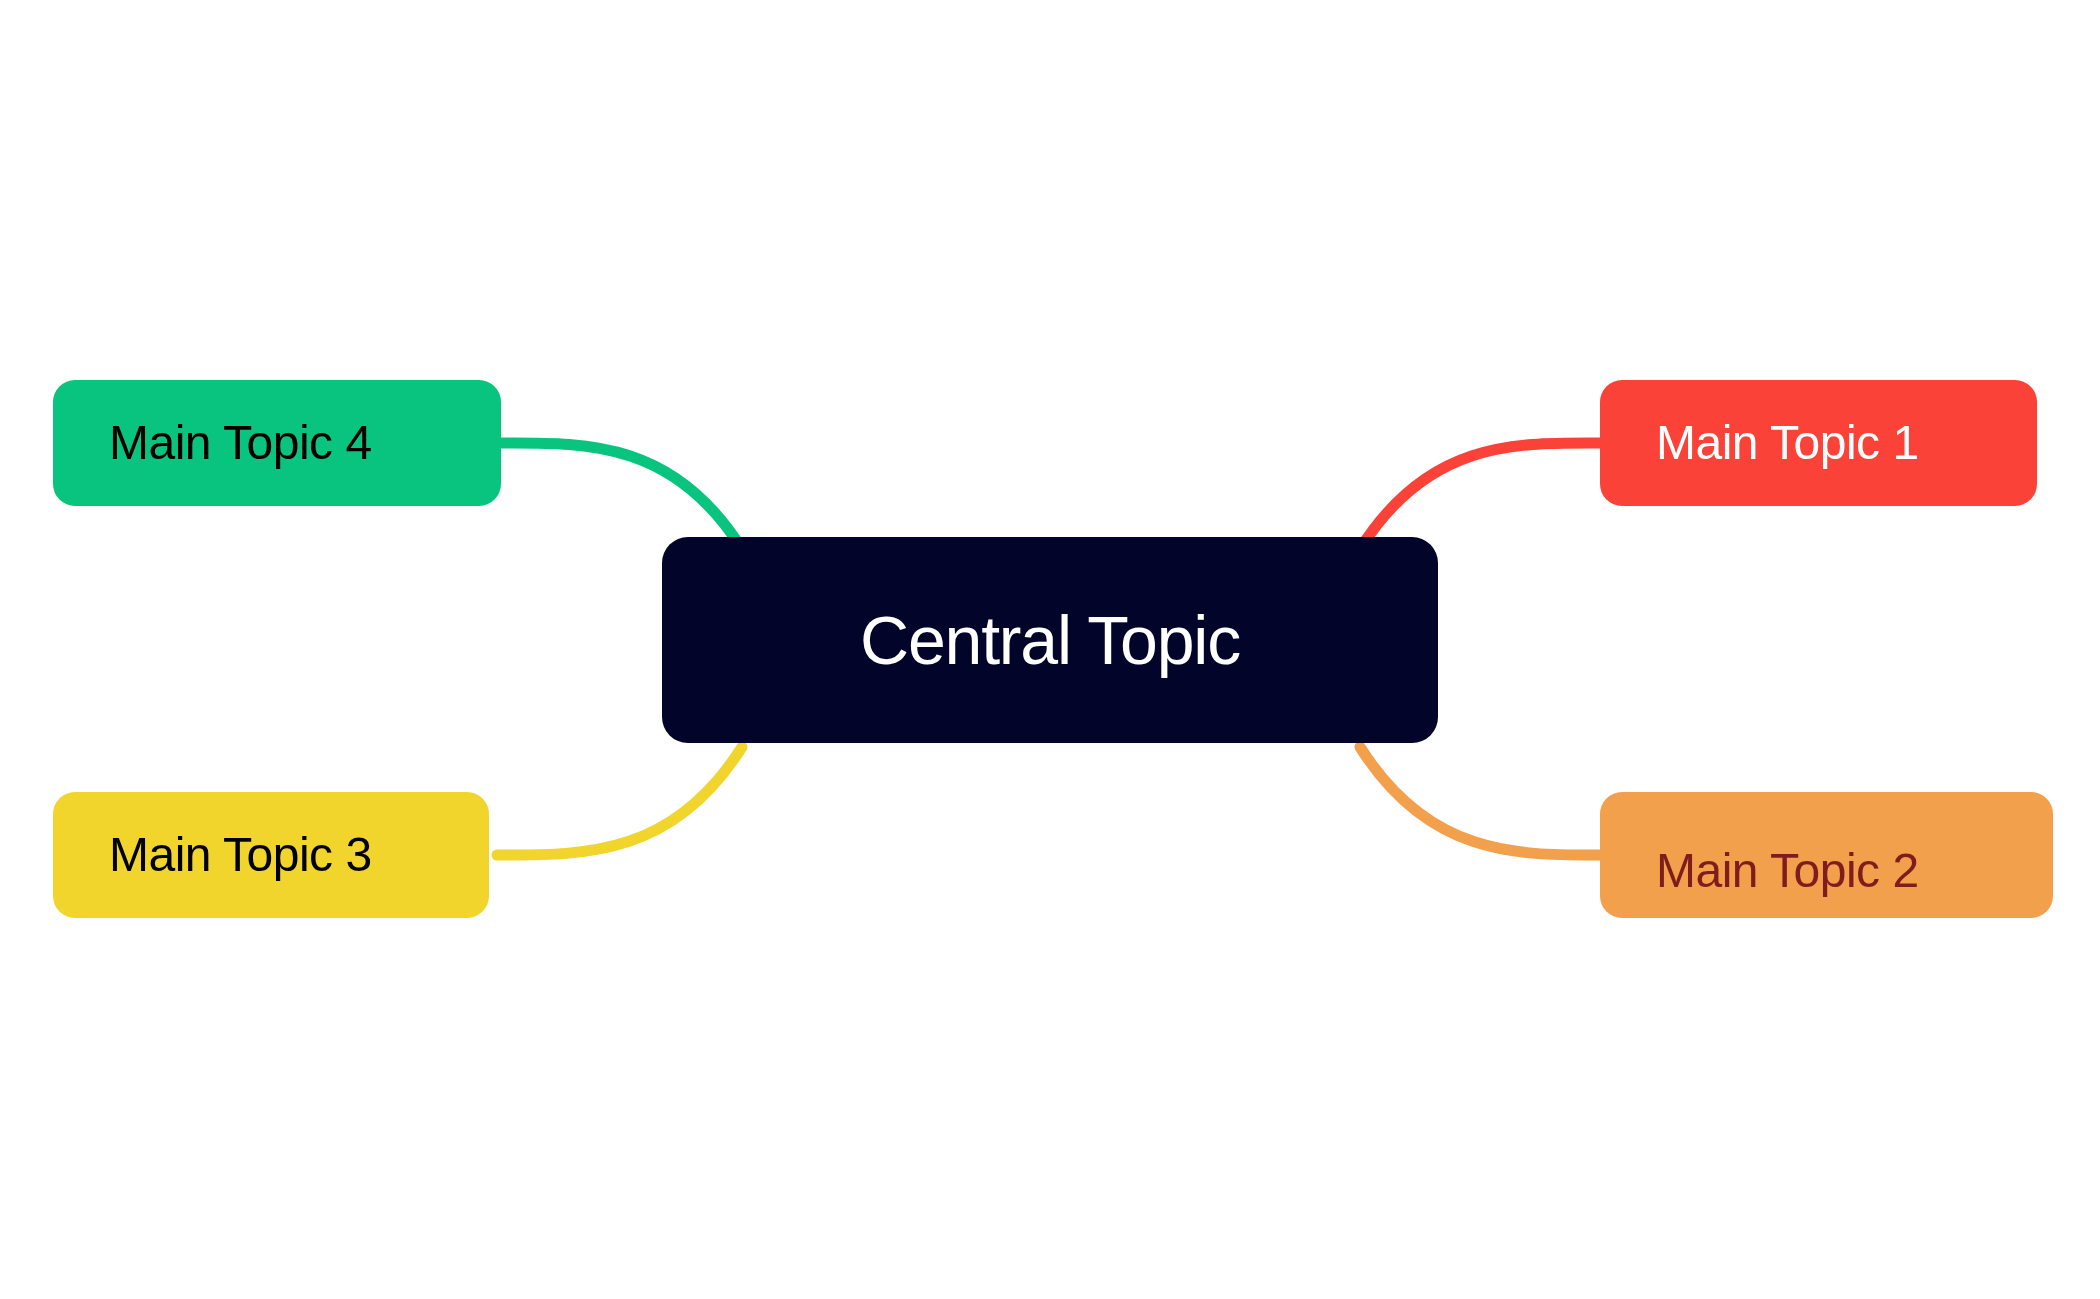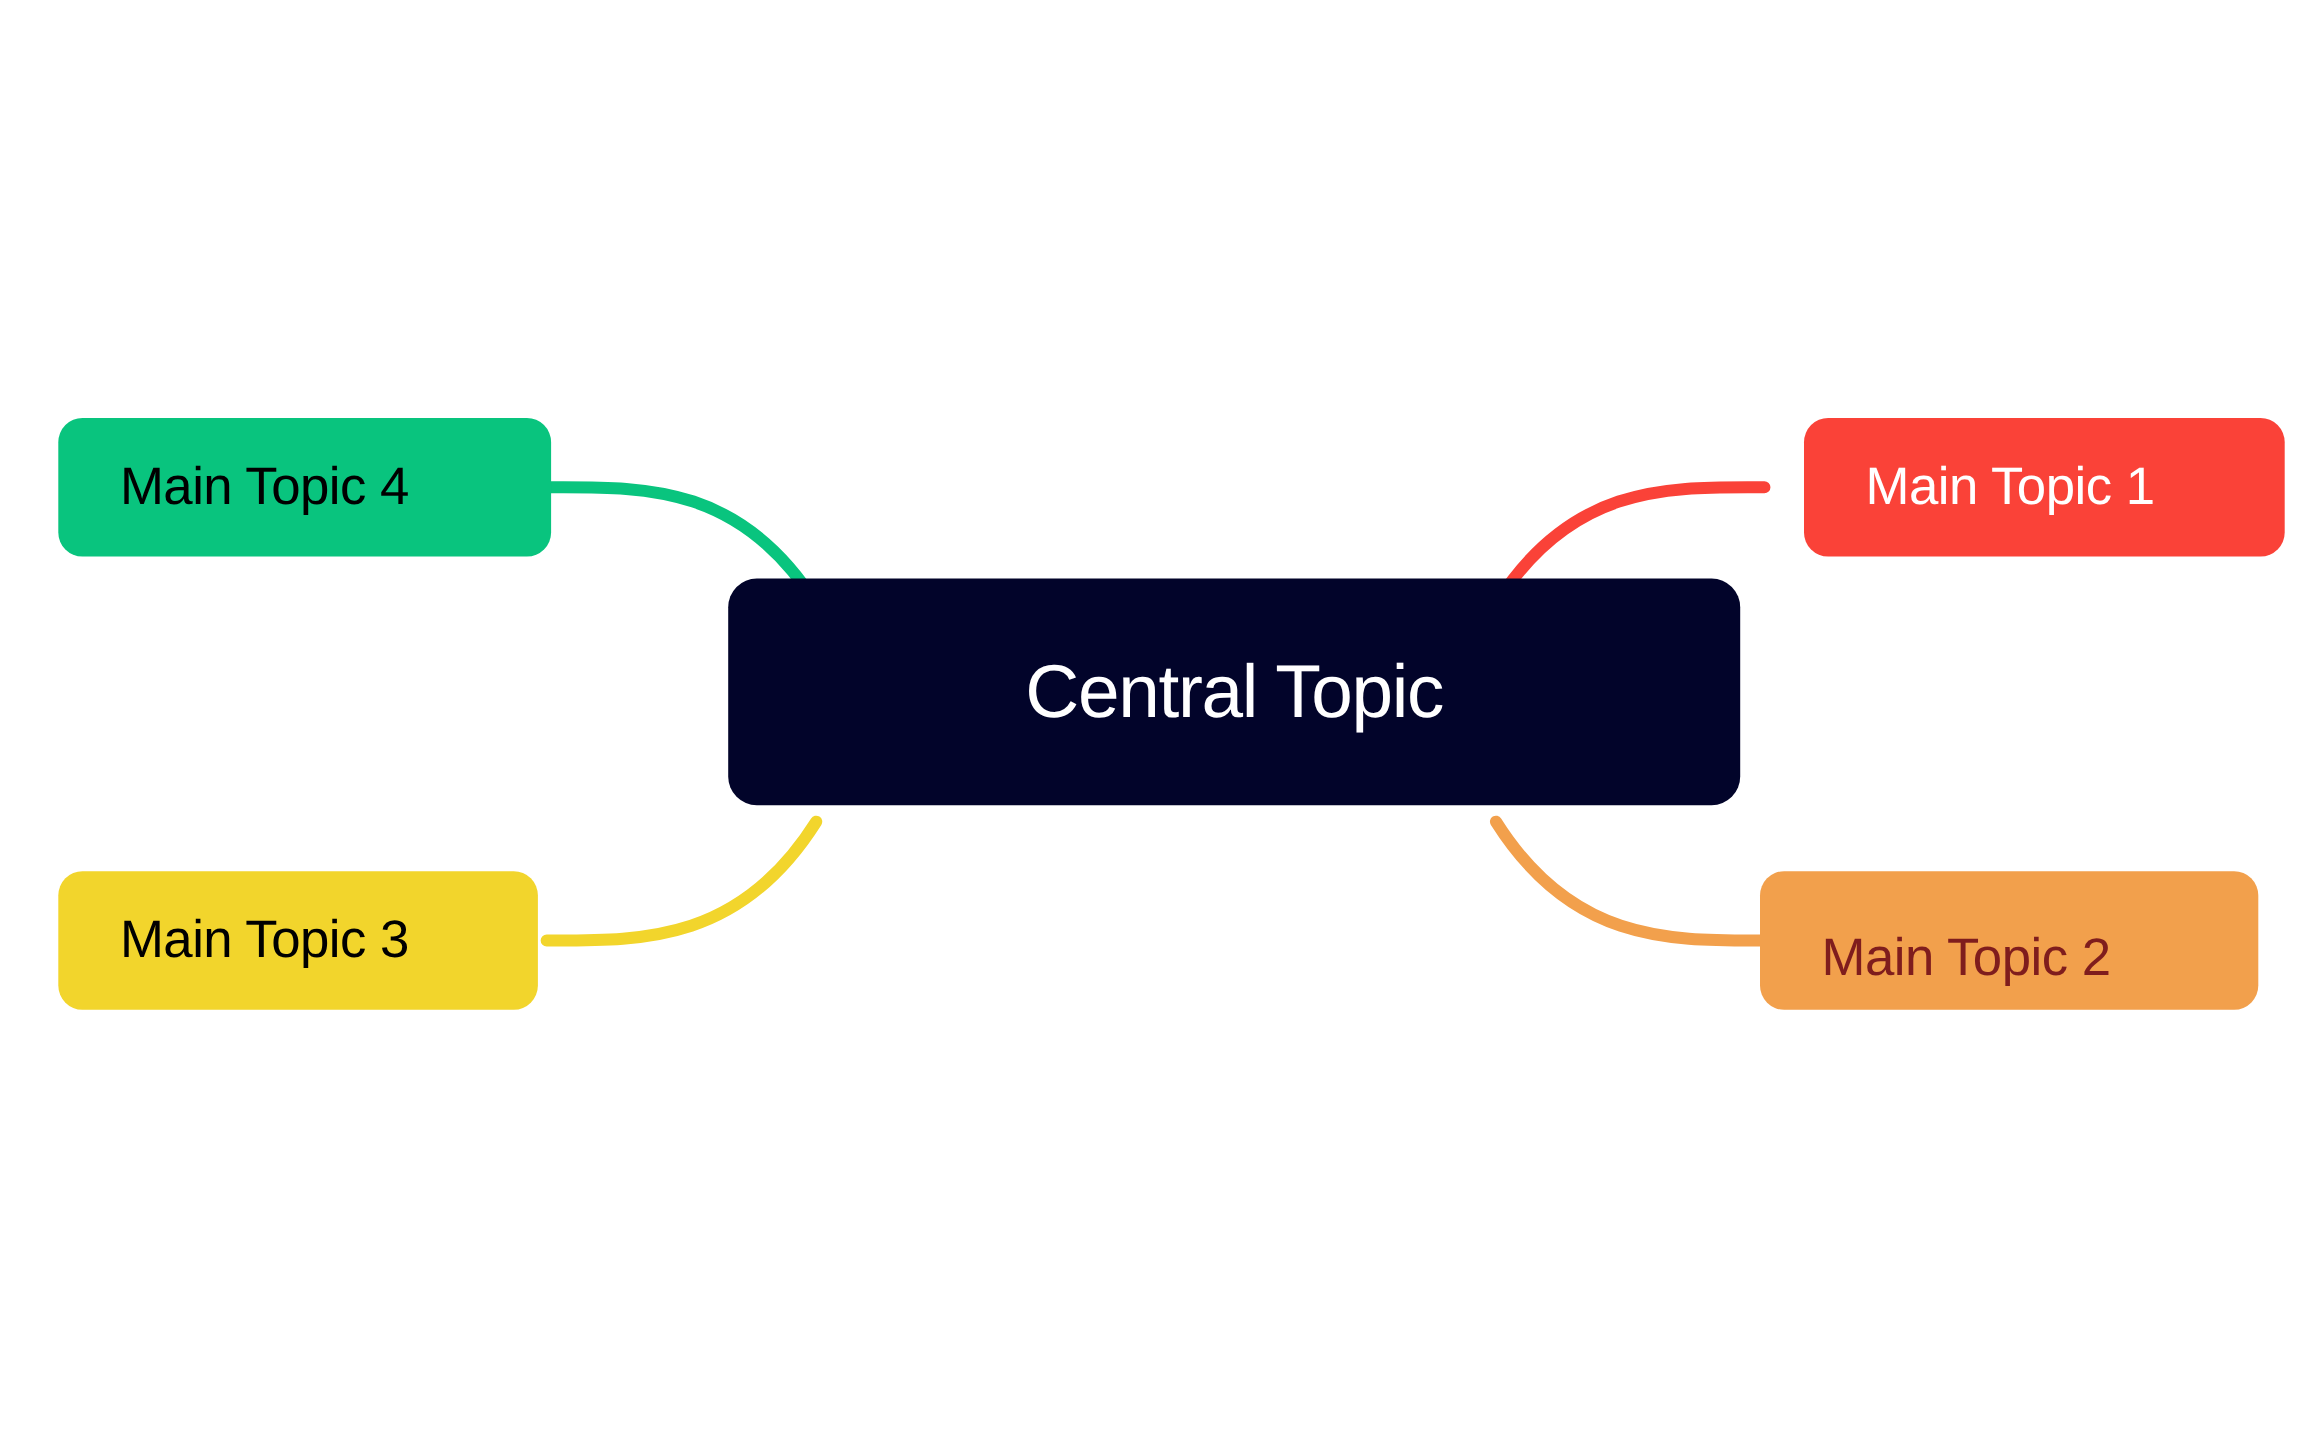--- a/index.html
+++ b/index.html
@@ -41,37 +41,37 @@
     font-family: "Liberation Sans", sans-serif;
     font-weight: 500;
     letter-spacing: -0.5px;
     white-space: nowrap;
     line-height: 1;
   }
 
   
   #node-central {
     left: 662px;
-    top: 526px;
-    width: 920px;
+    top: 537px;
+    width: 776px;
     height: 206px;
     background: #02042A;
     border-radius: 26px;
     justify-content: center;
   }
   #node-central .node-label {
     color: #ffffff;
     font-size: 68px;
     text-align: center;
     letter-spacing: -1.2px;
   }
 
   
   #node-topic-1 {
-    left: 1640px;
+    left: 1600px;
     top: 380px;
     width: 437px;
     height: 126px;
     background: #FA4238;
     justify-content: flex-start;
   }
   #node-topic-1 .node-label {
     color: #ffffff;
     font-size: 48px;
     text-align: left;

